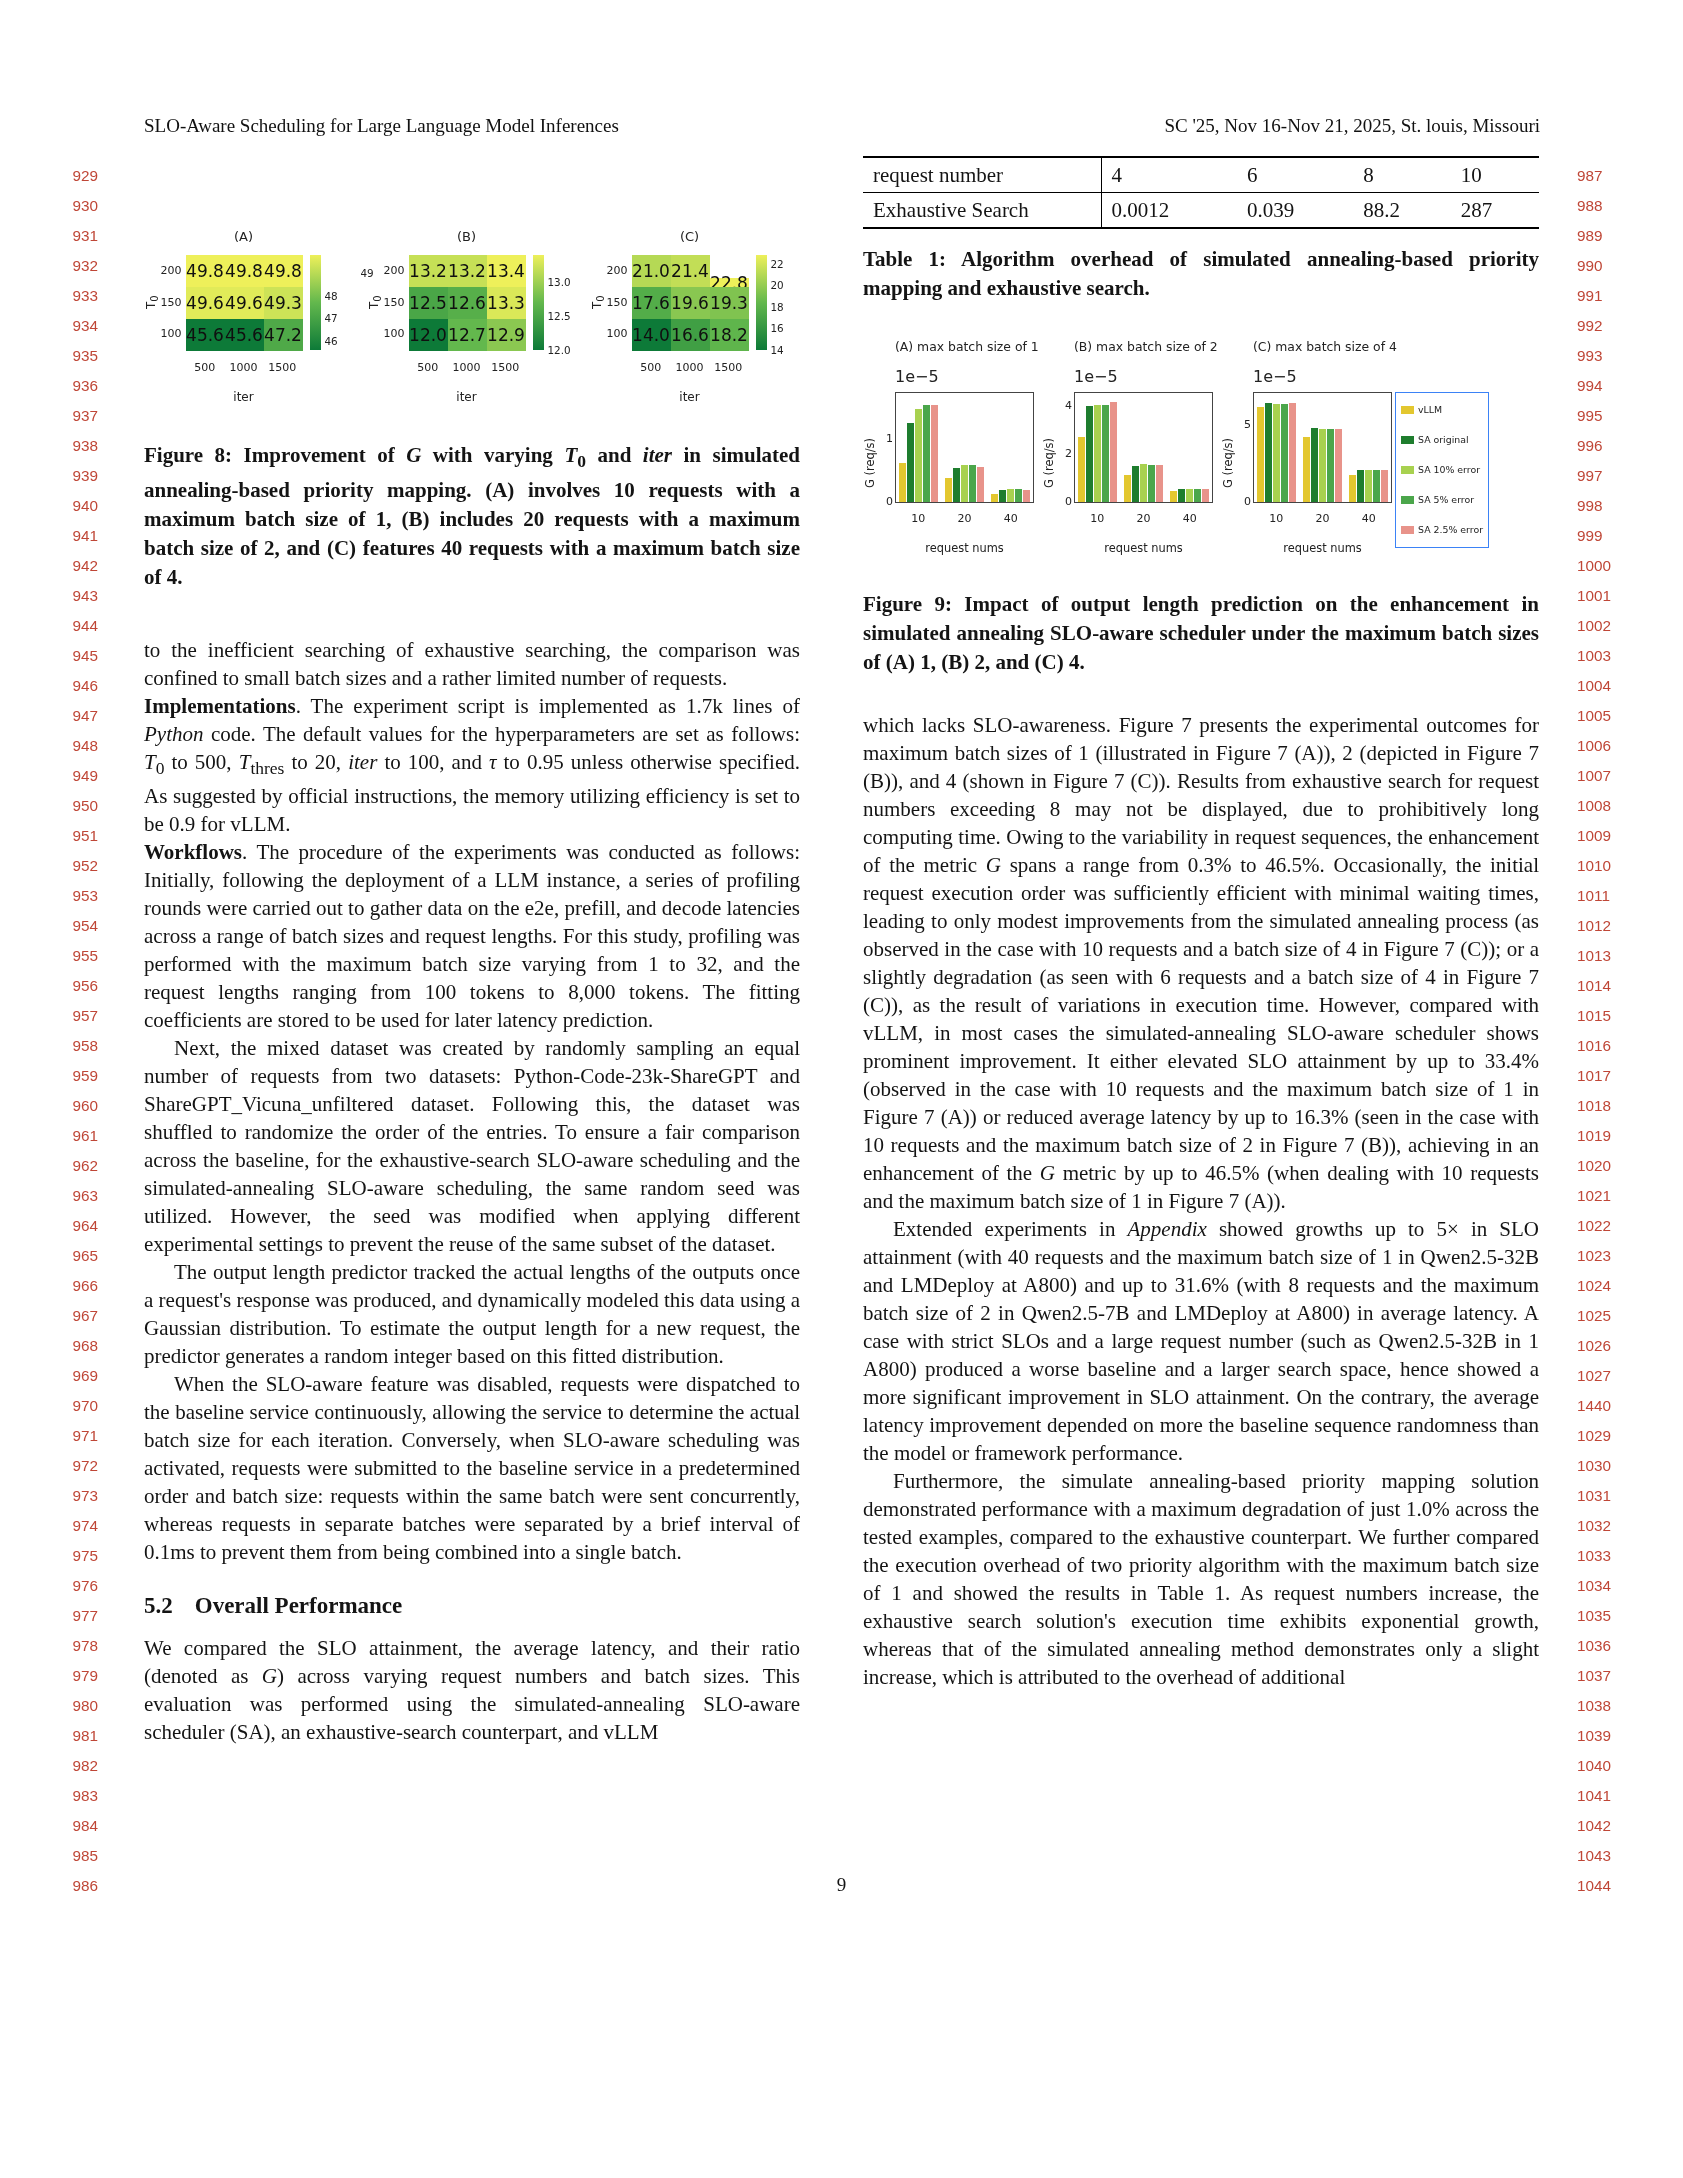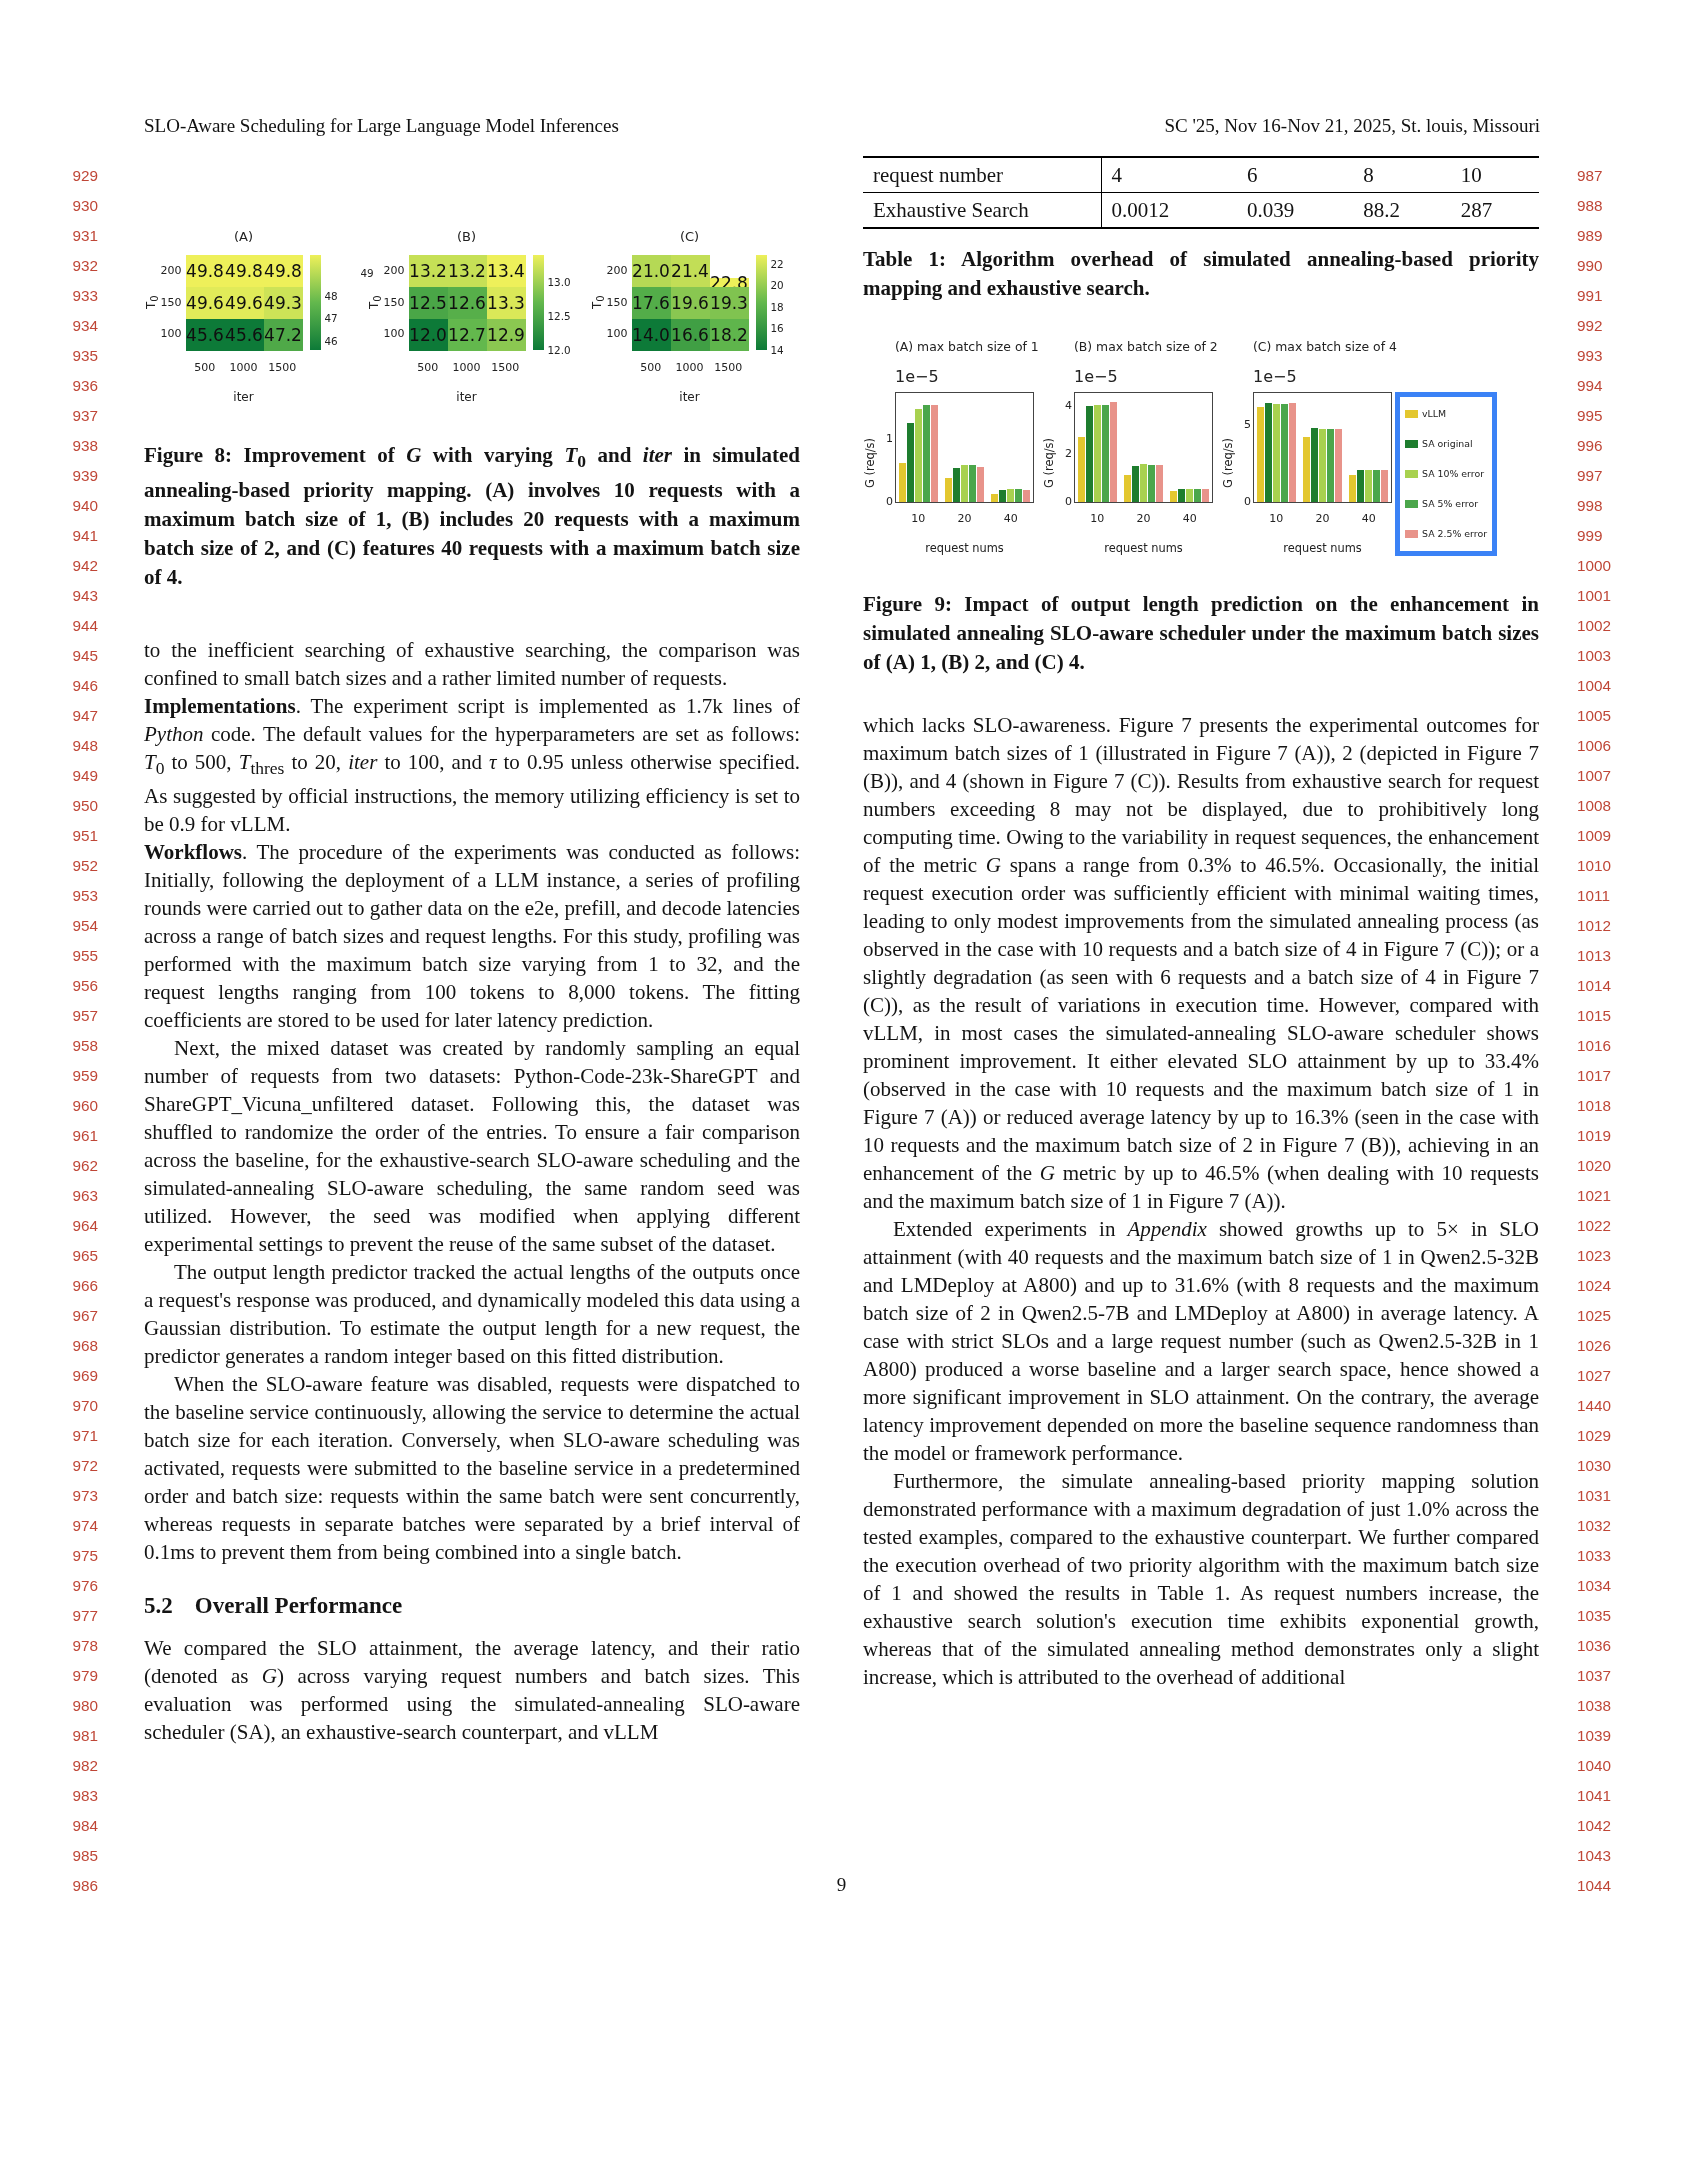--- a/index.html
+++ b/index.html
@@ -67,21 +67,21 @@
   .f9ylab span { transform:rotate(-90deg); font-size:11.4px; white-space:nowrap; }
   .f9main { margin-left:18px; }
   .f9scale { font-size:16px; margin-bottom:1px; }
   .f9plot { position:relative; width:139px; height:111px; border:1px solid #444; display:flex; align-items:flex-end; justify-content:space-around; background:#fff; }
   .f9ytick { position:absolute; left:-18px; width:15px; text-align:right; font-size:11px; height:16px; line-height:16px; }
   .f9group { display:flex; align-items:flex-end; gap:1px; height:100%; }
   .f9bar { width:7px; }
   .f9xticks { display:flex; justify-content:space-around; width:139px; margin-top:2px; }
   .f9xtick { width:39px; text-align:center; font-size:11px; }
   .f9xlab { width:139px; text-align:center; font-size:11.4px; margin-top:1px; }
-  .f9legend { position:absolute; left:calc(100% + 4px); top:-1px; border:5px solid #3b82f6; background:#fff; padding:3px 5px; display:flex; flex-direction:column; gap:2px; z-index:2; }
+  .f9legend { position:absolute; left:calc(100% + 4px); top:-1px; border:1px solid #3b82f6; background:#fff; padding:3px 5px; display:flex; flex-direction:column; gap:2px; z-index:2; }
   .f9lrow { display:flex; align-items:center; gap:4px; }
   .f9sw { width:13px; height:8px; display:inline-block; }
   .f9ltext { font-size:9.4px; white-space:nowrap; }
   .fig9cap { margin-top:28px; }
   .paras-top { margin-top:34px; }
 </style>
 </head>
 <body>
 
 <div class="page">

